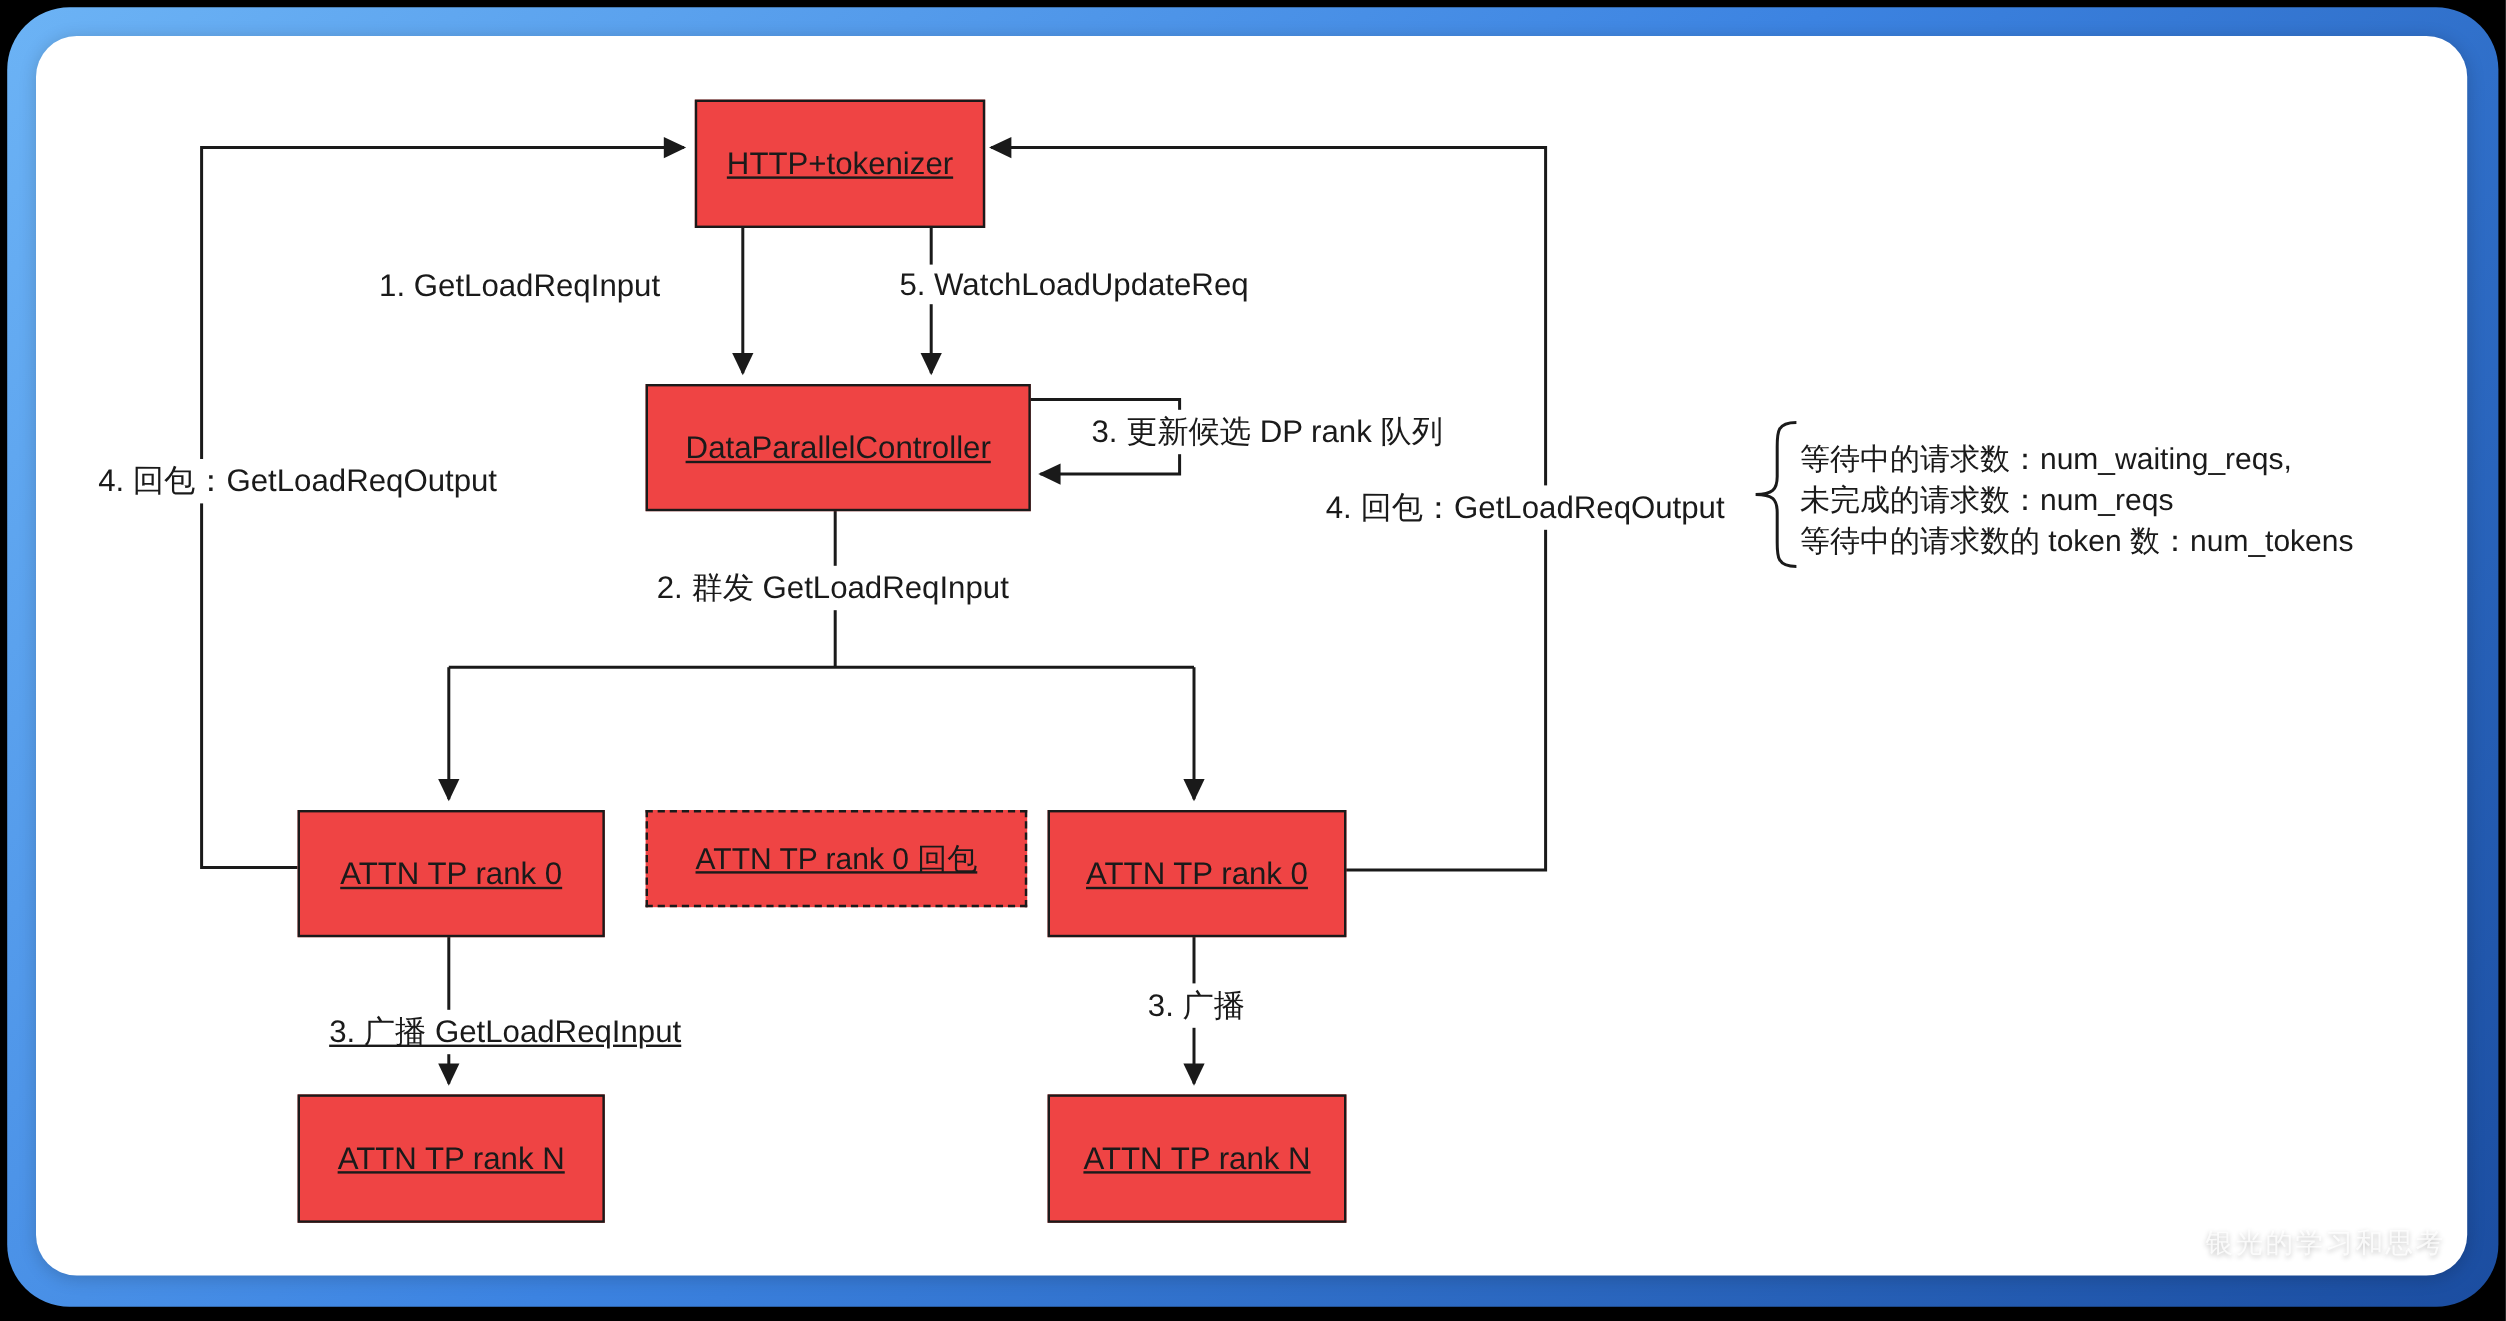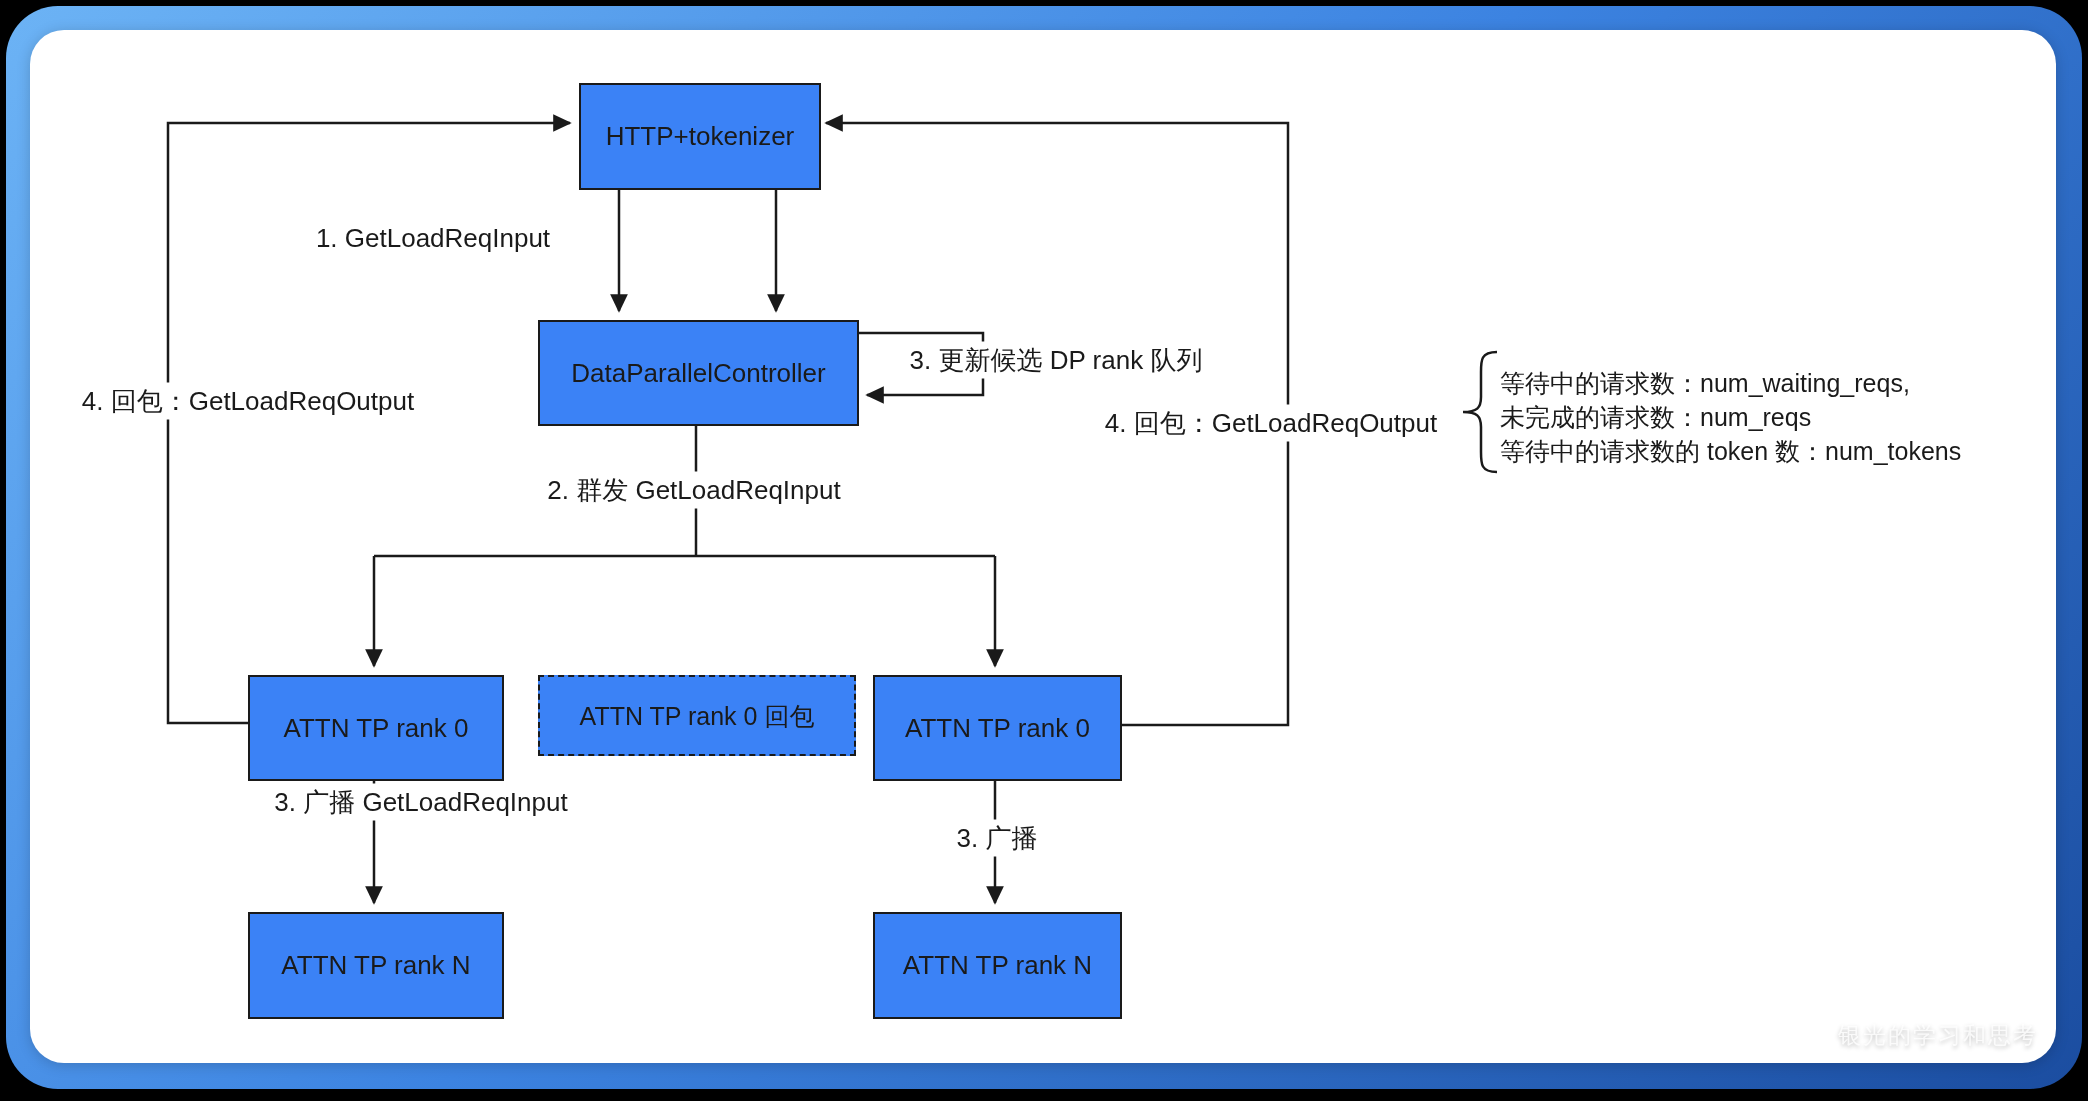--- a/index.html
+++ b/index.html
@@ -4,23 +4,23 @@
 <style>
   html,body{margin:0;padding:0;background:#000;}
   body{width:2088px;height:1101px;overflow:hidden;
        font-family:"Liberation Sans","DejaVu Sans",sans-serif;color:#1a1a1a;}
   .stage{position:relative;width:2088px;height:1101px;}
   .frame{position:absolute;left:6px;top:6px;width:2076px;height:1083px;border-radius:52px;
          background:linear-gradient(135deg,#6cb3f5 0%,#3c83e1 48%,#1b4da0 100%);}
   .card{position:absolute;left:30px;top:30px;width:2026px;height:1033px;border-radius:34px;
         background:#ffffff;box-shadow:0 2px 14px rgba(0,0,0,0.18);}
   svg.wires{position:absolute;left:0;top:0;width:2088px;height:1101px;z-index:2;}
-  .node{position:absolute;z-index:3;background:#3b82f6;border:2.5px solid #1a1a1a;
+  .node{position:absolute;z-index:3;background:#ef4444;border:2.5px solid #1a1a1a;
         display:flex;align-items:center;justify-content:center;
-        font-size:26px;white-space:nowrap;}
+        font-size:26px;white-space:nowrap;text-decoration:underline;}
   .node.dashed{border:2.5px dashed #1a1a1a;flex-direction:column;line-height:34px;font-size:25px;}
   .elabel{position:absolute;z-index:4;transform:translate(-50%,-50%);
           background:#fff;padding:1px 6px;font-size:26px;white-space:nowrap;}
   .ann{position:absolute;z-index:4;left:1500px;top:366px;font-size:25px;line-height:34px;white-space:nowrap;}
   .watermark{position:absolute;z-index:6;right:50px;top:1020px;font-size:23px;letter-spacing:2px;
              color:rgba(255,255,255,0.80);text-shadow:0 2px 4px rgba(0,0,0,0.25);white-space:nowrap;}
 </style>
 </head>
 <body>
 
@@ -69,30 +69,31 @@
   <div class="node" style="left:248px;top:912px;width:252px;height:103px;">ATTN TP rank N</div>
 
   <div class="node" style="left:873px;top:912px;width:245px;height:103px;">ATTN TP rank N</div>
 
   <div class="node dashed" style="left:538px;top:675px;width:314px;height:77px;">
     <div>ATTN TP rank 0 回包</div>
   </div>
 
   <span class="elabel" style="left:433px;top:238px;">1. GetLoadReqInput</span>
 
+  <span class="elabel" style="left:895px;top:237px;">5. WatchLoadUpdateReq</span>
 
   <span class="elabel" style="left:1056px;top:360px;">3. 更新候选 DP rank 队列</span>
 
   <span class="elabel" style="left:694px;top:490px;">2. 群发 GetLoadReqInput</span>
 
   <span class="elabel" style="left:248px;top:401px;">4. 回包：GetLoadReqOutput</span>
 
   <span class="elabel" style="left:1271px;top:423px;">4. 回包：GetLoadReqOutput</span>
 
-  <span class="elabel" style="left:421px;top:802px;">3. 广播 GetLoadReqInput</span>
+  <span class="elabel" style="left:421px;top:860px;text-decoration:underline;">3. 广播 GetLoadReqInput</span>
 
   <span class="elabel" style="left:997px;top:838px;">3. 广播</span>
 
   <div class="ann">
     <div>等待中的请求数：num_waiting_reqs,</div>
     <div>未完成的请求数：num_reqs</div>
     <div>等待中的请求数的 token 数：num_tokens</div>
   </div>
 
   <div class="watermark">银光的学习和思考</div>

